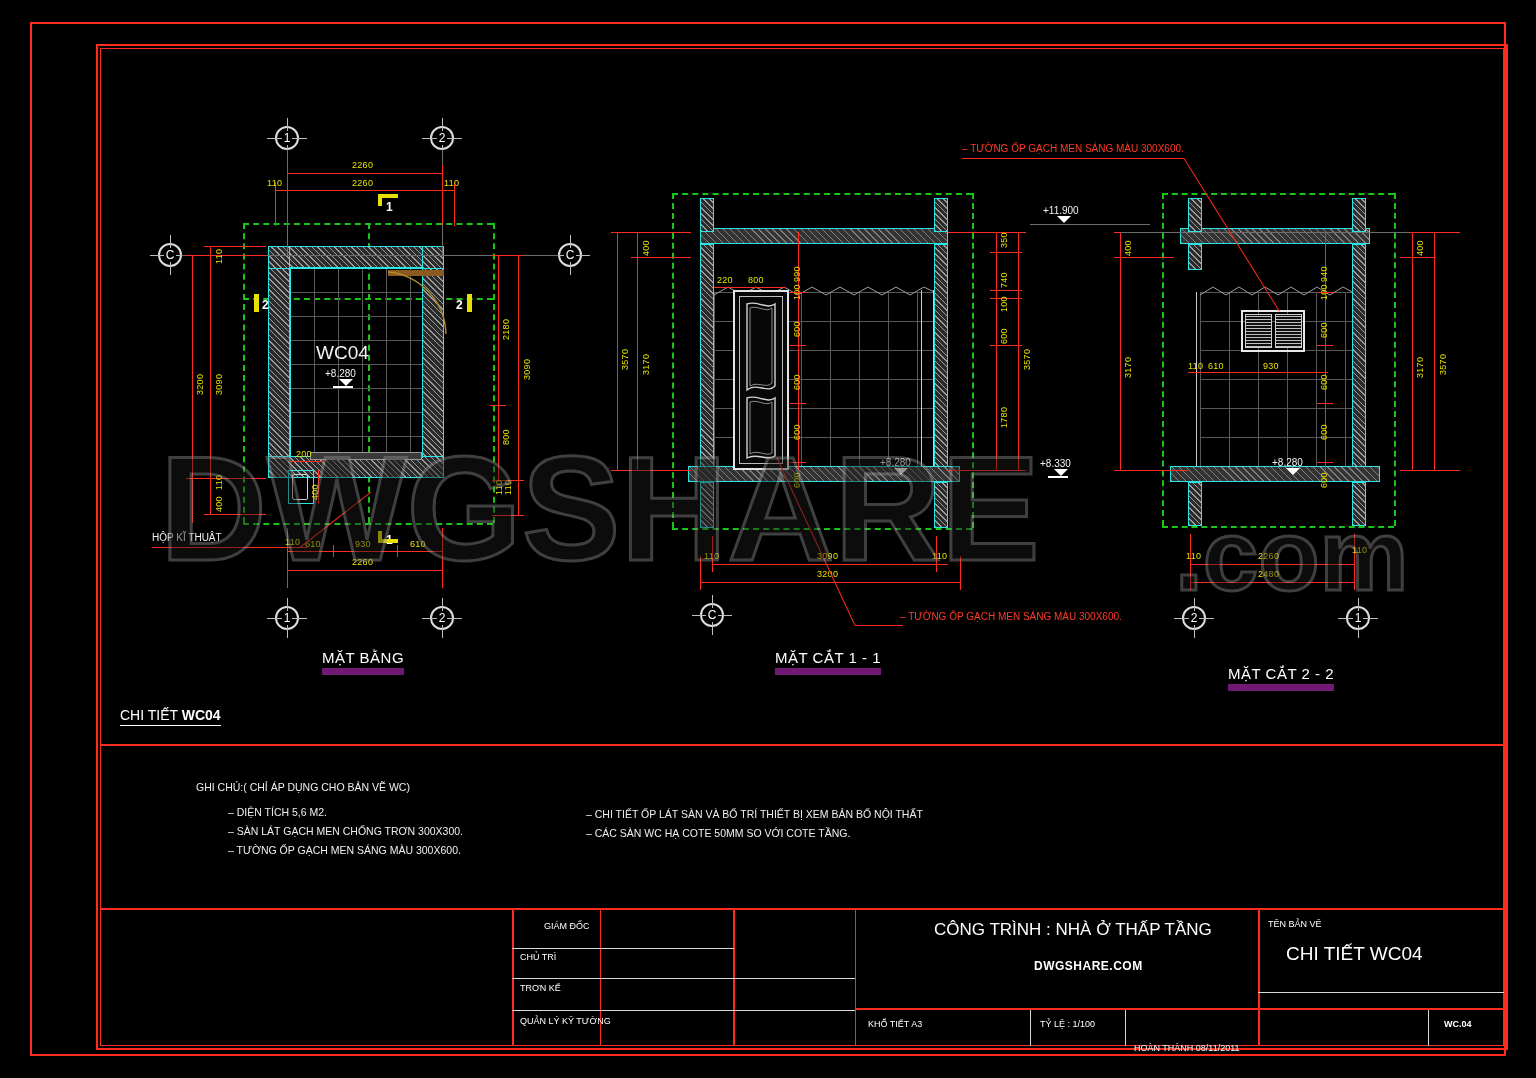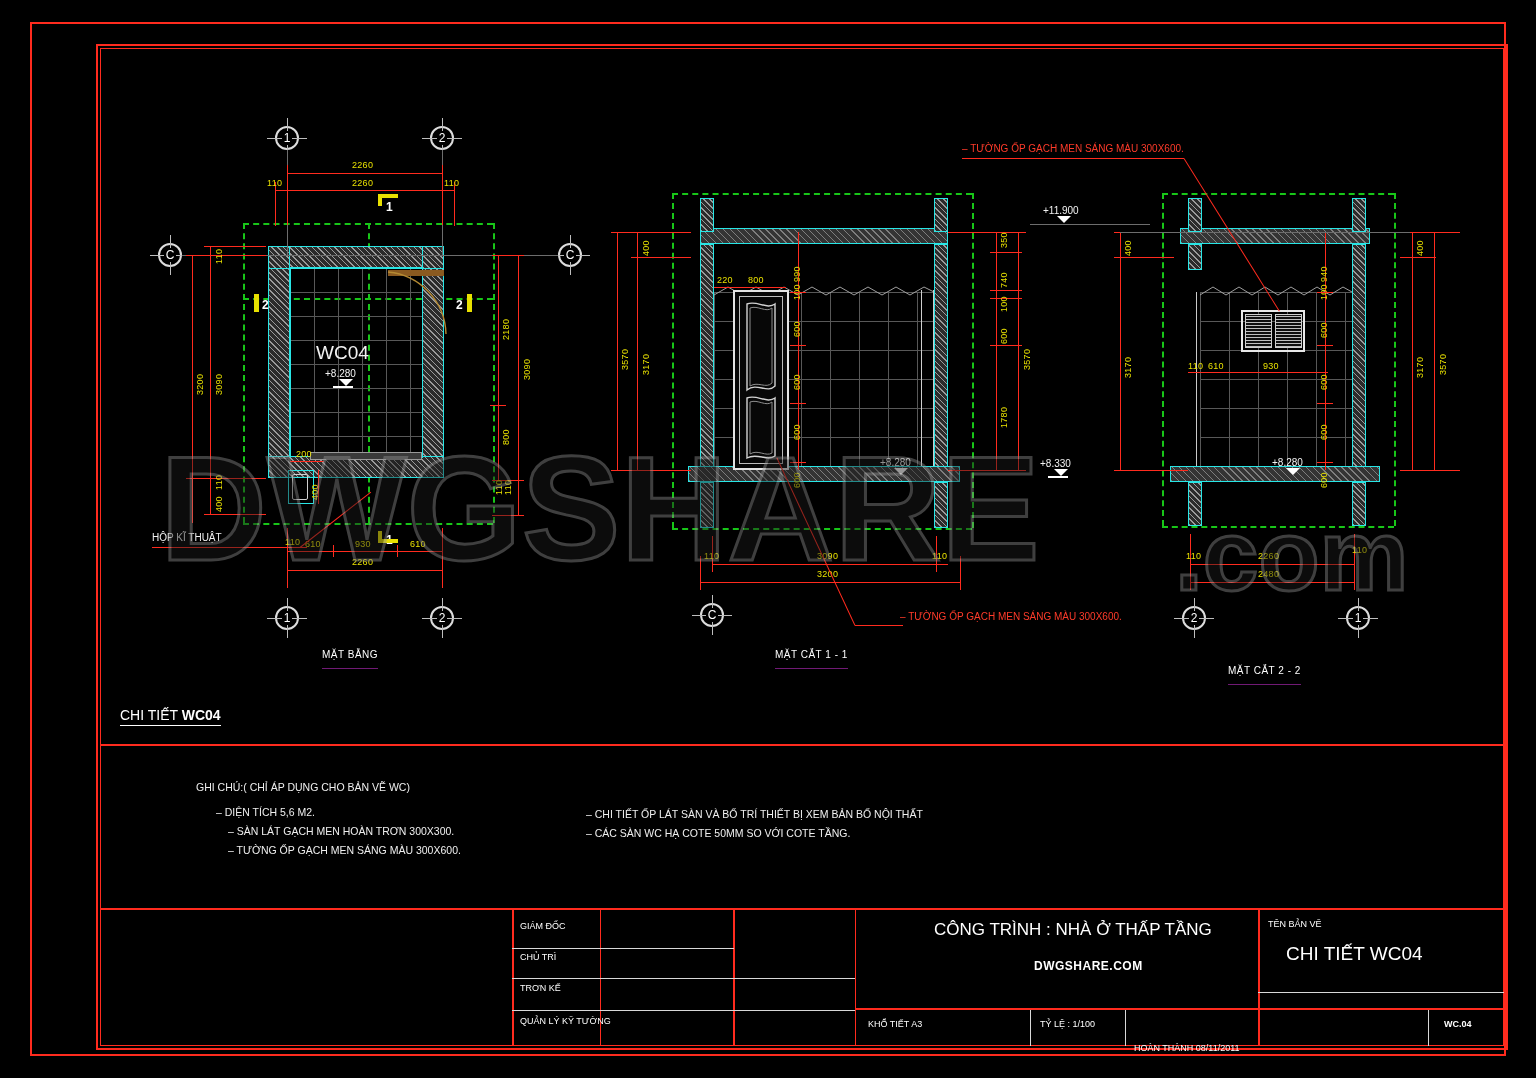--- a/index.html
+++ b/index.html
@@ -114,22 +114,22 @@
   
   .lvl { position: absolute; color:#f2f2f2; font-size:10px; white-space:nowrap;}
   .lvl .tri {
     position:absolute; left:14px; top:11px;
     width:0;height:0;border-left:7px solid transparent;
     border-right:7px solid transparent;border-top:7px solid #ffffff;
   }
   .lvl .bar{ position:absolute; left:8px; top:18px; width:20px;height:2px;background:#fff;}
   
   .vtitle {
-    position:absolute; color:#ffffff; font-size:10px;
-    border-bottom: 1px solid #701a75; padding-bottom:8px; white-space:nowrap;
+    position:absolute; color:#ffffff; font-size:15px;
+    border-bottom: 7px solid #701a75; padding-bottom:2px; white-space:nowrap;
     letter-spacing:.5px;
   }
   .dtitle{
     position:absolute; color:#ffffff; font-size:14px;
     border-bottom:1px solid #ffffff; padding-bottom:2px; white-space:nowrap;
   }
   .dtitle b{ font-weight:bold; }
   
   .notes { position:absolute; color:#efefef; font-size:10.5px; line-height:19px; white-space:nowrap;}
   .tb-cell { position:absolute; color:#ffffff; font-size:9px; display:flex; align-items:center; }
@@ -493,22 +493,22 @@
   <div class="wtxt rtxt" style="left:962px;top:144px;">– TƯỜNG ỐP GẠCH MEN SÁNG MÀU 300X600.</div>
   <div class="leader" style="left:962px;top:158px;width:222px;height:1px;"></div>
   <div class="arrow-red" style="left:1184px;top:158px;width:180px;transform:rotate(58deg);"></div>
 
   <div class="dtitle" style="left:120px;top:707px;">
     <span>CHI TIẾT </span><b>WC04</b>
   </div>
   <div class="ln" style="left:100px;top:744px;width:1404px;height:2px;background:#ff2b1e;"></div>
 
   <div class="notes" style="left:196px;top:778px;">GHI CHÚ:( CHỈ ÁP DỤNG CHO BẢN VẼ WC)</div>
-  <div class="notes" style="left:216px;top:803px;">– DIỆN TÍCH 5,6 M2.</div>
-  <div class="notes" style="left:228px;top:822px;">– SÀN LÁT GẠCH MEN HOÀN TRƠN 300X300.</div>
+  <div class="notes" style="left:228px;top:803px;">– DIỆN TÍCH 5,6 M2.</div>
+  <div class="notes" style="left:228px;top:822px;">– SÀN LÁT GẠCH MEN CHỐNG TRƠN 300X300.</div>
   <div class="notes" style="left:228px;top:841px;">– TƯỜNG ỐP GẠCH MEN SÁNG MÀU 300X600.</div>
   <div class="notes" style="left:586px;top:805px;">– CHI TIẾT ỐP LÁT SÀN VÀ BỐ TRÍ THIẾT BỊ XEM BẢN BỐ NỘI THẤT</div>
   <div class="notes" style="left:586px;top:824px;">– CÁC SÀN WC HẠ COTE 50MM SO VỚI COTE TẦNG.</div>
 
   <div>
     <div class="ln" style="left:100px;top:908px;width:1404px;height:2px;background:#ff2b1e;"></div>
 
     <div class="ln" style="left:512px;top:908px;width:2px;height:138px;background:#ff2b1e;"></div>
     <div class="ln" style="left:600px;top:908px;width:1px;height:138px;background:#ff2b1e;"></div>
     <div class="ln" style="left:733px;top:908px;width:2px;height:138px;background:#ff2b1e;"></div>
@@ -517,21 +517,21 @@
     <div class="ln" style="left:1030px;top:1010px;width:1px;height:36px;background:#d8d8d8;"></div>
     <div class="ln" style="left:1125px;top:1010px;width:1px;height:36px;background:#d8d8d8;"></div>
     <div class="ln" style="left:1428px;top:1010px;width:1px;height:36px;background:#d8d8d8;"></div>
 
     <div class="ln" style="left:512px;top:948px;width:222px;height:1px;background:#d8d8d8;"></div>
     <div class="ln" style="left:512px;top:978px;width:343px;height:1px;background:#d8d8d8;"></div>
     <div class="ln" style="left:512px;top:1010px;width:343px;height:1px;background:#d8d8d8;"></div>
     <div class="ln" style="left:855px;top:1008px;width:649px;height:2px;background:#ff2b1e;"></div>
     <div class="ln" style="left:1258px;top:992px;width:246px;height:1px;background:#d8d8d8;"></div>
 
-    <div class="tb-cell" style="left:520px;top:921px;">GIÁM ĐỐC</div>
+    <div class="tb-cell" style="left:544px;top:921px;">GIÁM ĐỐC</div>
     <div class="tb-cell" style="left:520px;top:952px;">CHỦ TRÌ</div>
     <div class="tb-cell" style="left:520px;top:983px;">TRƠN KẾ</div>
     <div class="tb-cell" style="left:520px;top:1016px;">QUẢN LÝ KỸ TƯỜNG</div>
 
     <div class="tb-big" style="left:934px;top:920px;font-size:17px;">CÔNG TRÌNH : NHÀ Ở THẤP TẦNG</div>
     <div class="tb-big" style="left:1034px;top:959px;font-size:12px;font-weight:bold;letter-spacing:.5px;">DWGSHARE.COM</div>
 
     <div class="tb-big" style="left:1268px;top:919px;font-size:9px;">TÊN BẢN VẼ</div>
     <div class="tb-big" style="left:1286px;top:943px;font-size:19px;">CHI TIẾT WC04</div>
 

